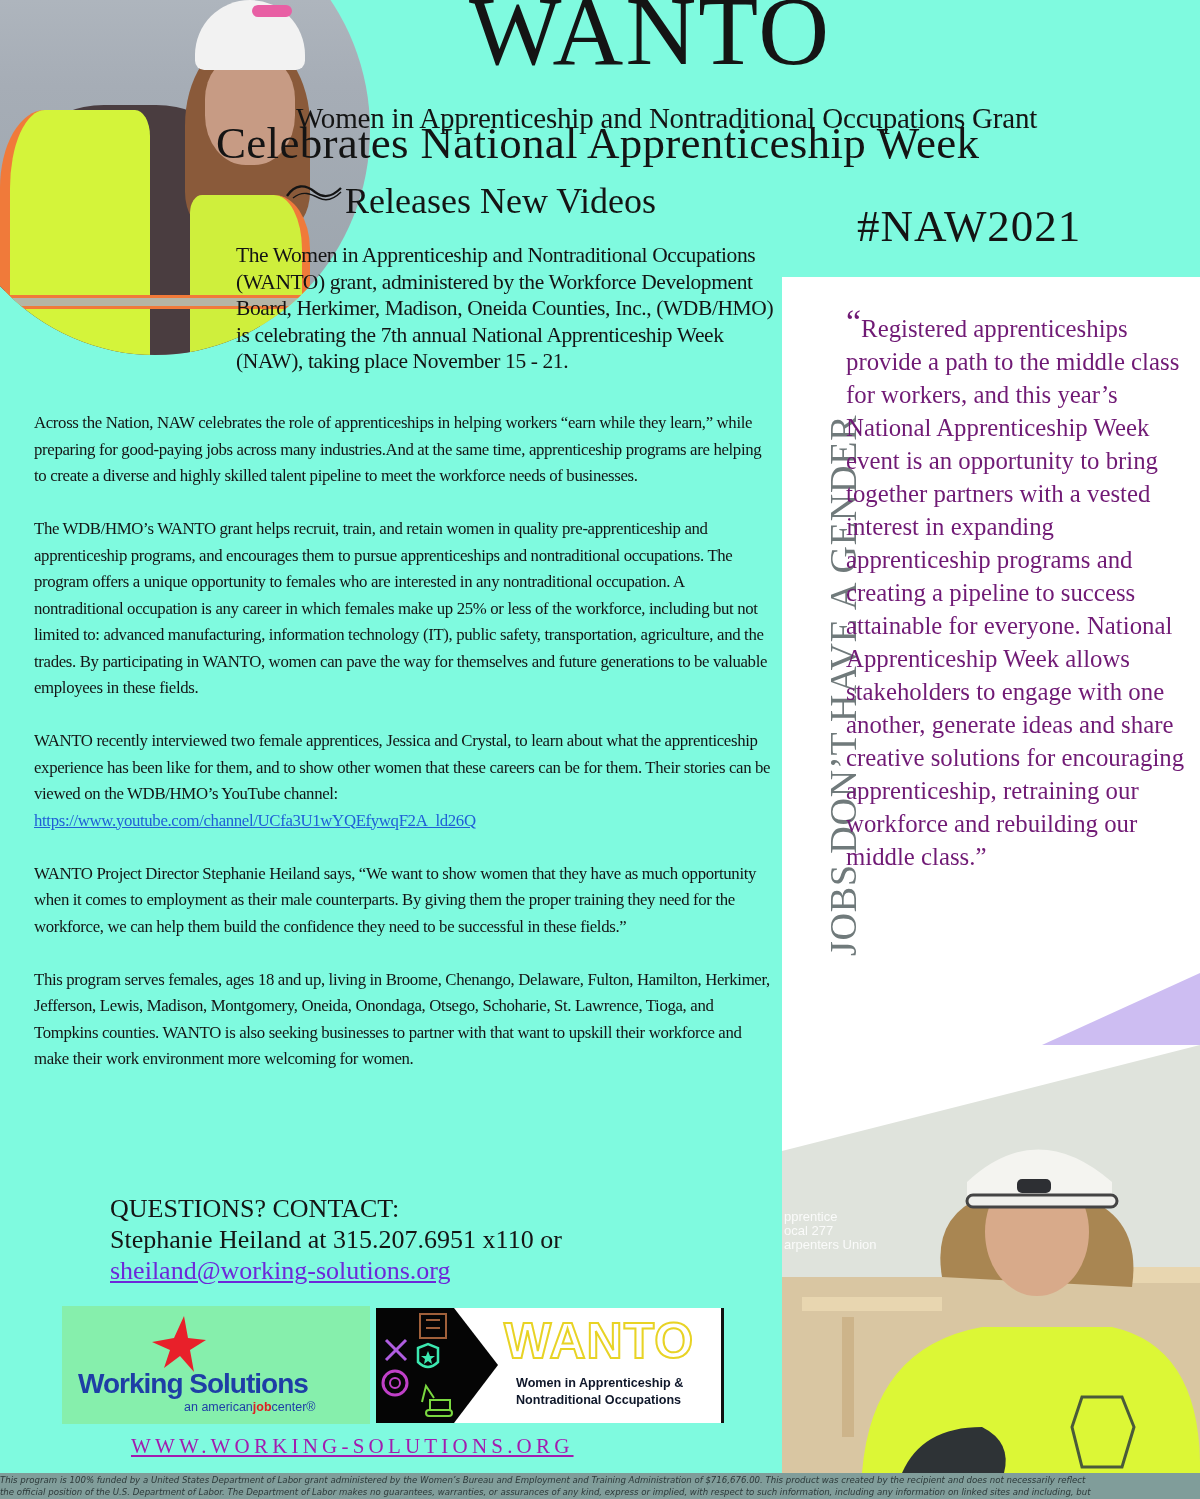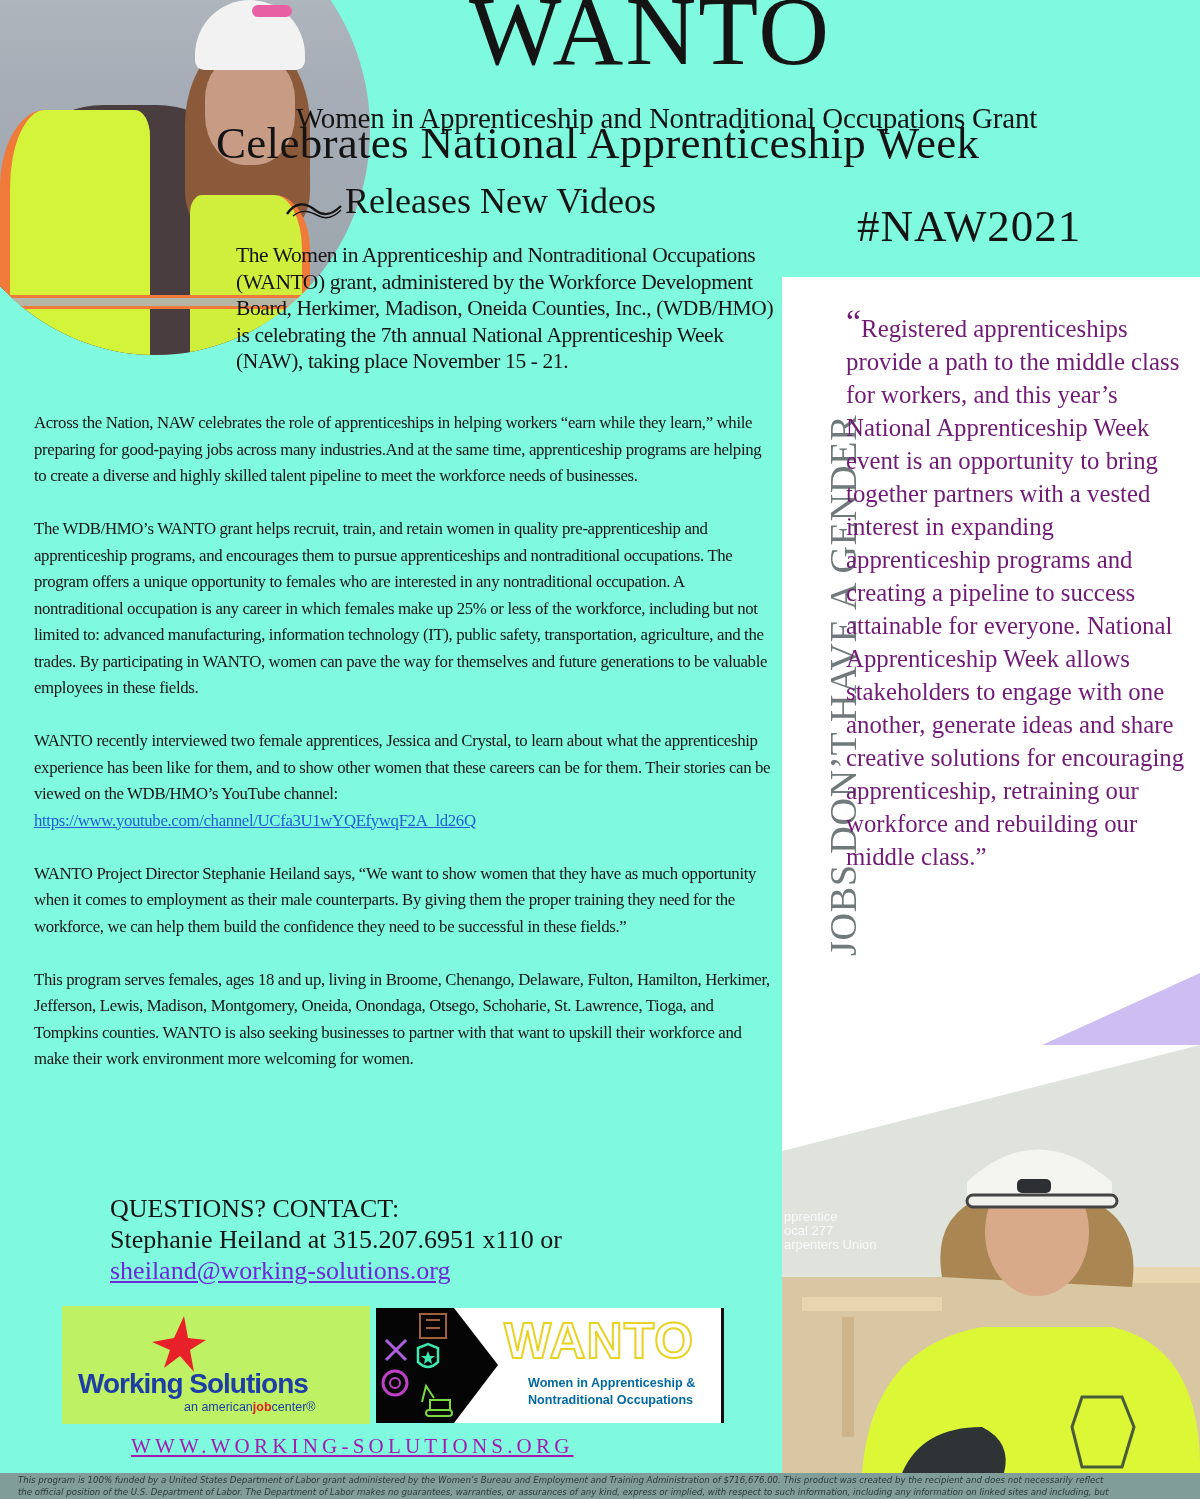--- a/index.html
+++ b/index.html
@@ -16,63 +16,63 @@
   #photo1 .hair { position:absolute; left: 245px; top: 135px; width: 125px; height: 190px; background:#8a5a3a; border-radius: 45% 45% 20% 20%; z-index:0; }
   #photo1 .shirt { position:absolute; left: 60px; top: 200px; width: 260px; height: 260px; background:#4a3d40; border-radius: 40% 40% 0 0; }
   #photo1 .vest-l { position:absolute; left: 60px; top: 205px; width: 150px; height: 260px; background:#d4f43a; border-radius: 30% 10% 0 0; border-left: 10px solid #f07a3a; }
   #photo1 .vest-r { position:absolute; left: 250px; top: 290px; width: 120px; height: 180px; background:#cfef3c; border-radius: 10% 30% 0 0; border-right: 8px solid #f07a3a; }
   #photo1 .stripe { position:absolute; left: 70px; top: 390px; width: 300px; height: 14px; background:#b5b5a5; border-top:3px solid #f07a3a; border-bottom:3px solid #f07a3a; }
 
   
   #title { left: 430px; top: -18px; width: 440px; text-align: center; font-size: 98px; letter-spacing: 2px; line-height: 1; }
   #subtitle { left: 296px; top: 78px; font-size: 29px; white-space: nowrap; letter-spacing: -0.2px; margin-top: 24px; }
   #headline { left: 216px; top: 117px; font-size: 45px; white-space: nowrap; letter-spacing: 0.3px; }
-  #videos-line { left: 285px; top: 180px; font-size: 36px; white-space: nowrap; display: flex; align-items: flex-end; gap: 2px; }
+  #videos-line { left: 285px; top: 180px; font-size: 36px; white-space: nowrap; display: flex; align-items: flex-start; gap: 2px; }
   #videos-line svg { width: 58px; height: 24px; }
   #hashtag { left: 857px; top: 200px; font-size: 45px; letter-spacing: 1px; white-space: nowrap; }
 
   
   #intro { left: 236px; top: 242px; width: 545px; font-size: 21.5px; line-height: 26.5px; letter-spacing: -0.4px; font-stretch: condensed; }
 
   
   #body { left: 34px; top: 410px; width: 740px; font-size: 16.8px; line-height: 26.5px; letter-spacing: -0.35px; }
   #body p { margin-bottom: 26.5px; }
   .link { color: #1f5fd6; text-decoration: underline; }
 
   
   #contact { left: 110px; top: 1193px; font-size: 26px; line-height: 31px; white-space: nowrap; }
 
   
-  #logo-ws { left: 62px; top: 1306px; width: 308px; height: 118px; background: #bef264; }
+  #logo-ws { left: 62px; top: 1306px; width: 308px; height: 118px; background: #86efac; }
   #logo-ws .star { position:absolute; left: 86px; top: 8px; width: 60px; height: 60px; }
   #logo-ws .ws-name { position:absolute; left: 16px; top: 62px; font-family: "Liberation Sans", sans-serif; font-weight: bold; color: #1e3ea6; font-size: 28px; letter-spacing: -1px; white-space:nowrap; }
   #logo-ws .ws-tag { position:absolute; left: 122px; top: 94px; font-family: "Liberation Sans", sans-serif; font-size: 12.5px; color:#1e3ea6; white-space: nowrap; }
   #logo-ws .ws-tag b { color: #d22; }
 
   #logo-wanto { left: 376px; top: 1308px; width: 348px; height: 115px; background: #ffffff; border-right: 3px solid #111; overflow:hidden; }
   #logo-wanto .arrow { position:absolute; left:0; top:0; width: 125px; height: 115px; }
   #logo-wanto .wanto-word { position:absolute; left: 128px; top: 4px; font-family: "Liberation Sans", sans-serif; font-weight: bold; font-size: 50px; letter-spacing: 1px; color: transparent; -webkit-text-stroke: 2px #e8d325; white-space:nowrap; }
-  #logo-wanto .wanto-sub { position:absolute; left: 152px; top: 67px; font-family: "Liberation Sans", sans-serif; font-weight: bold; font-size: 12.6px; line-height: 17px; color:#0369a1; white-space:nowrap; }
+  #logo-wanto .wanto-sub { position:absolute; left: 140px; top: 67px; font-family: "Liberation Sans", sans-serif; font-weight: bold; font-size: 12.6px; line-height: 17px; color:#0f172a; white-space:nowrap; }
 
   #website { left: 131px; top: 1434px; font-size: 21px; letter-spacing: 4.2px; color: #a21caf; text-decoration: underline; white-space:nowrap; }
 
   
   #panel { left: 782px; top: 277px; width: 418px; height: 1196px; background: #ffffff; overflow: hidden; }
   #vertical-text { position:absolute; left: 0px; top: 0; width: 40px; height: 700px; }
   #vertical-text span { position:absolute; left: 41px; top: 34px; transform-origin: 0 0; transform: rotate(-90deg) translateX(-645px); width: 645px; white-space: nowrap;
     font-size: 38px; color: #707a7b; letter-spacing: 0.8px; line-height: 40px; }
   #quote { position:absolute; left: 64px; top: 28px; width: 350px; font-size: 24.8px; line-height: 33px; color:#701a75; }
   #quote .qmark { font-size: 34px; vertical-align: 4px; }
   #attribution { position:absolute; left: 64px; top: 688px; font-size: 24.8px; line-height: 33px; color:#1a1a1a; }
 
   #purple { position:absolute; left: 0; top: 0; width: 418px; height: 1196px; }
   #photo2 { position:absolute; left: 0; top: 0; width: 418px; height: 1196px; }
 
   
-  #footer { left: 0; top: 1473px; width: 1200px; height: 26px; background: rgba(128,150,148,0.93); font-family: "DejaVu Sans", sans-serif; font-style: italic; font-size: 8.6px; line-height: 12px; color: #2c3a3a; padding: 1px 18px; white-space: nowrap; overflow: hidden; }
+  #footer { left: 0; top: 1473px; width: 1200px; height: 26px; background: rgba(128,150,148,0.93); font-family: "DejaVu Sans", sans-serif; font-style: italic; font-size: 8.6px; line-height: 12px; color: #2c3a3a; padding: 1px 0; white-space: nowrap; overflow: hidden; }
 </style>
 </head>
 <body>
 
 <div id="photo1" class="abs">
   <div class="shirt"></div>
   <div class="hair"></div>
   <div class="vest-l"></div>
   <div class="vest-r"></div>
   <div class="stripe"></div>

